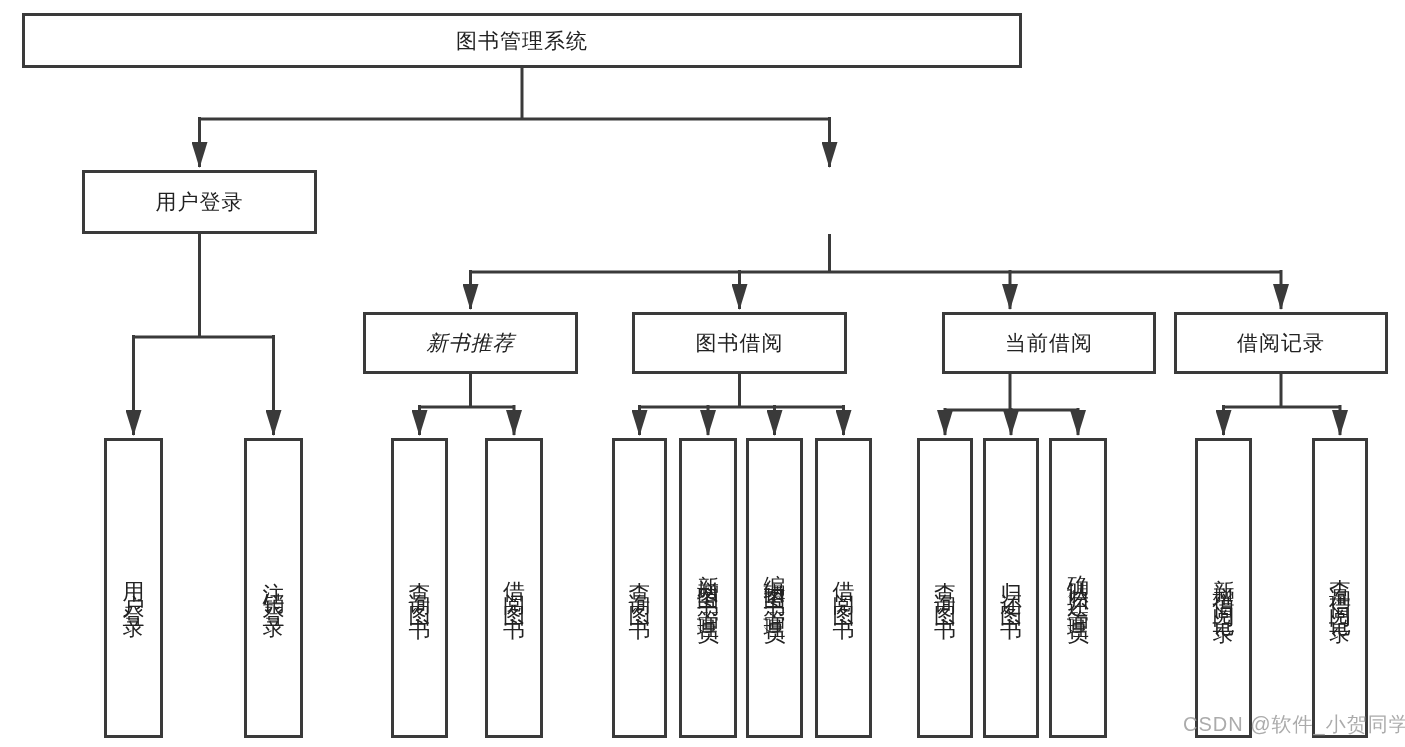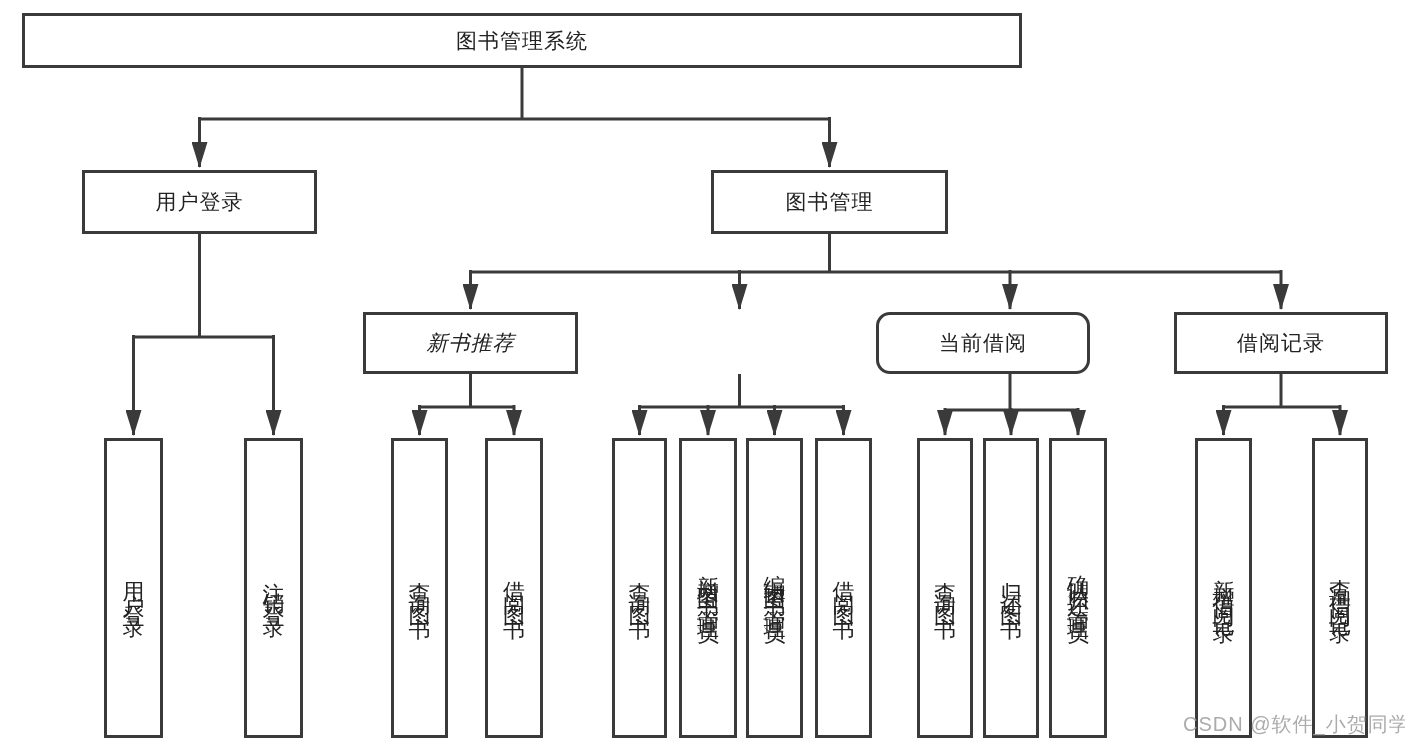--- a/index.html
+++ b/index.html
@@ -109,24 +109,24 @@
       <path d="M1281,374 V407"></path>
       <path d="M1223.5,407 H1340"></path>
       <path d="M1223.5,405 V435" marker-end="url(#arrow)"></path>
       <path d="M1340,405 V435" marker-end="url(#arrow)"></path>
     </g>
   </svg>
 
   <div class="box" style="left:22px; top:13px; width:1000px; height:55px;">图书管理系统</div>
 
   <div class="box" style="left:82px; top:170px; width:235px; height:64px;">用户登录</div>
-  <div class="box" style="left:711px; top:170px; width:237px; height:64px;">图书管理</div>
 
   <div class="box" style="left:363px; top:312px; width:215px; height:62px;font-style:italic;">新书推荐</div>
-  <div class="box" style="left:876px; top:312px; width:214px; height:62px;border-radius:14px;">当前借阅</div>
+  <div class="box" style="left:632px; top:312px; width:215px; height:62px;">图书借阅</div>
+  <div class="box" style="left:942px; top:312px; width:214px; height:62px;">当前借阅</div>
   <div class="box" style="left:1174px; top:312px; width:214px; height:62px;">借阅记录</div>
 
   <div class="box vbox vt4" style="left:104px; width:59px;">用户登录</div>
   <div class="box vbox vt4" style="left:244px; width:59px;">注销登录</div>
 
   <div class="box vbox vt4" style="left:391px; width:57px;">查询图书</div>
   <div class="box vbox vt4" style="left:485px; width:58px;">借阅图书</div>
 
   <div class="box vbox vt4" style="left:612px; width:55px;">查询图书</div>
   <div class="box vbox vt9" style="left:679px; width:58px;">新增图书（管理员）</div>

